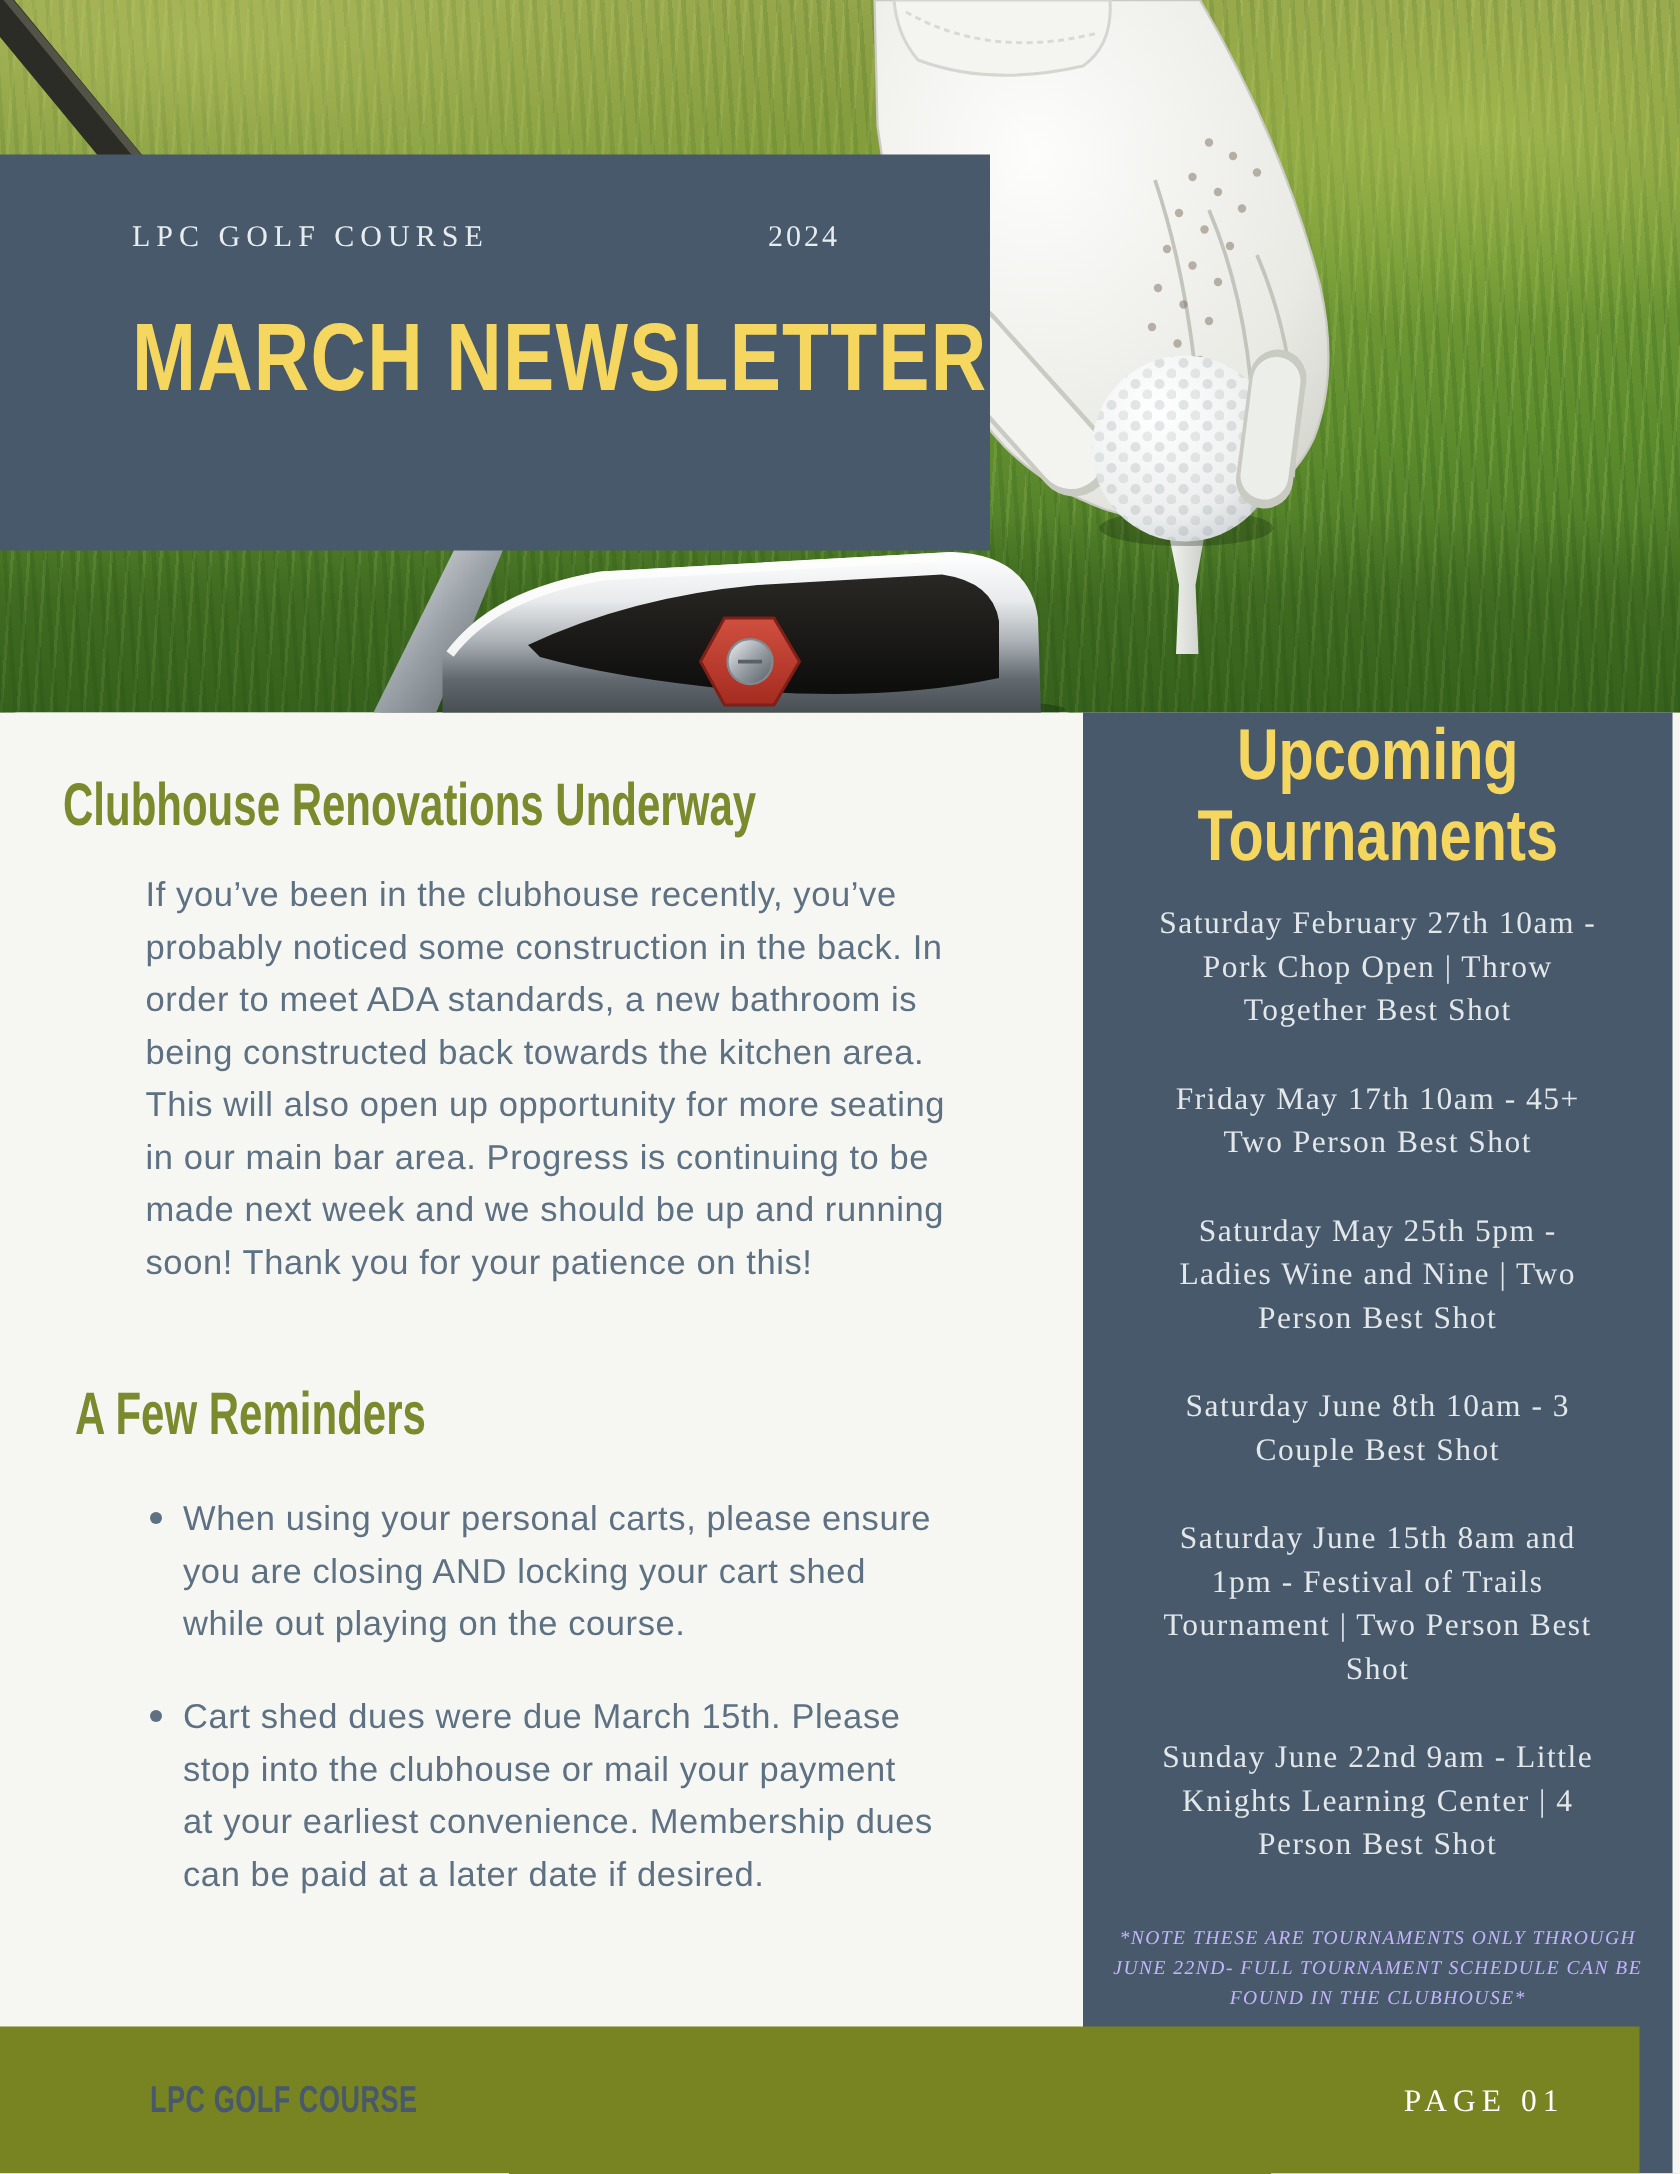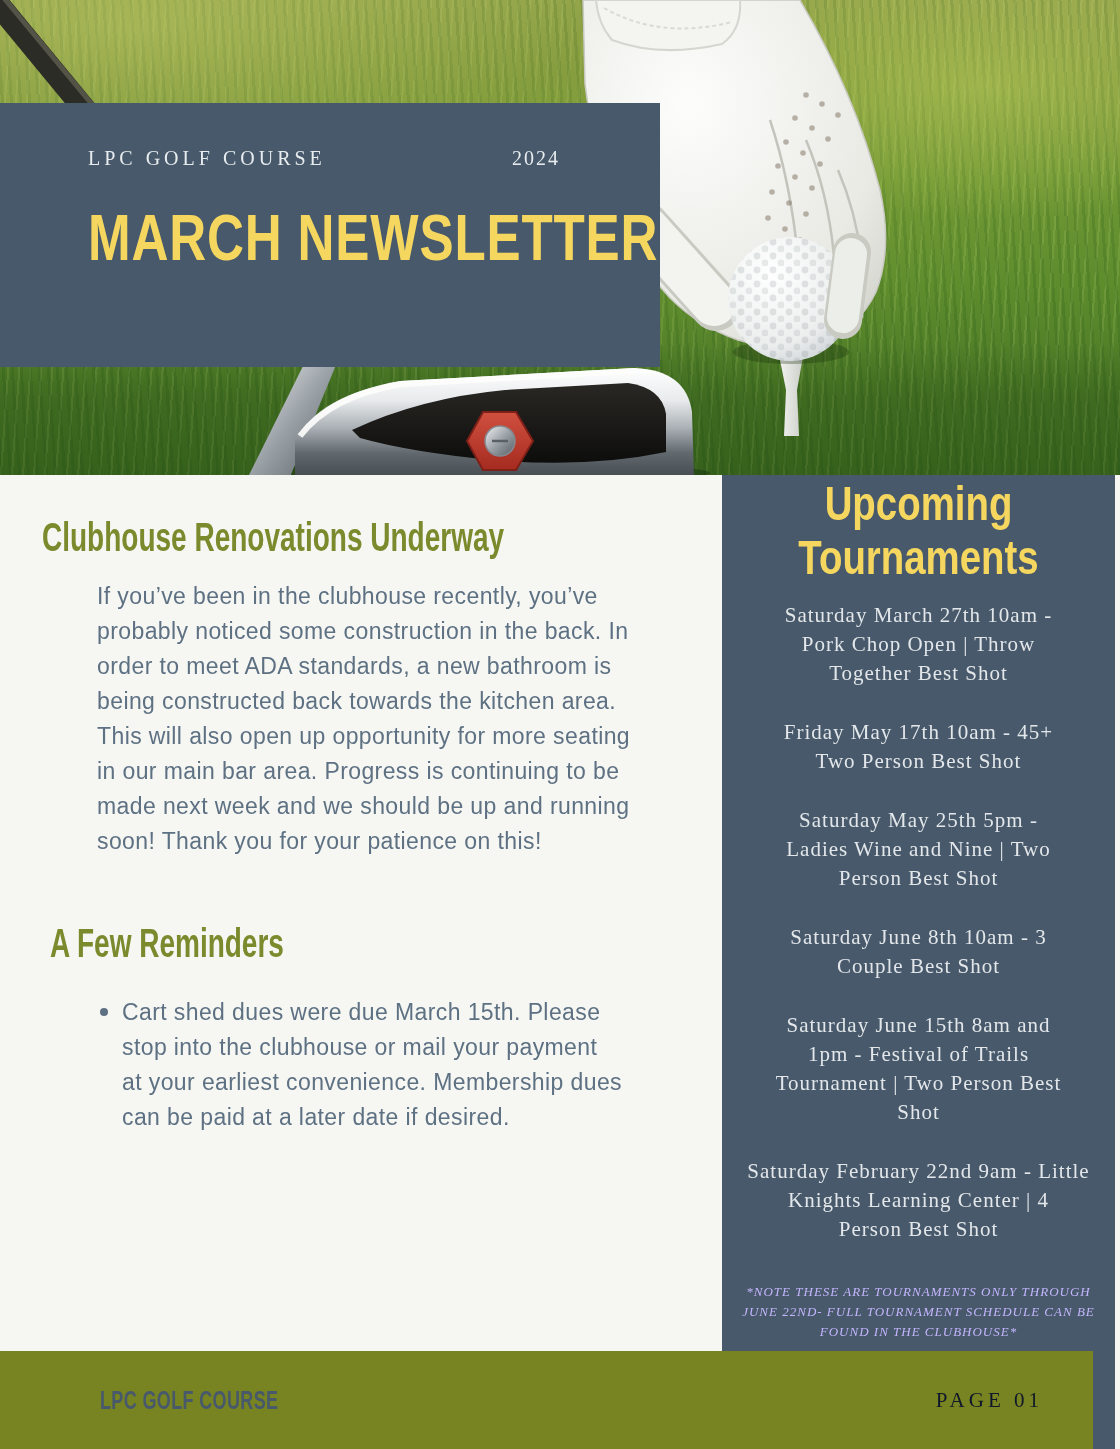--- a/index.html
+++ b/index.html
@@ -55,21 +55,21 @@
       line-height:29px;letter-spacing:1px;color:#E3E7EA;white-space:pre-line;}
   .note{margin-top:38px;font-family:"Liberation Serif",serif;font-style:italic;font-size:13px;
       line-height:20px;letter-spacing:1px;color:#c4b5fd;white-space:pre-line;}
 
   
   .footer{position:absolute;left:0;top:1351px;width:1093px;height:98px;background:#788321;
       z-index:3;display:flex;align-items:center;justify-content:space-between;
       box-sizing:border-box;padding:0 50px 0 100px;}
   .footer-brand{font-weight:700;font-size:25px;color:#47596B;white-space:nowrap;
       display:inline-block;transform:scaleX(.72);transform-origin:0 50%;letter-spacing:.5px;}
-  .footer-page{font-family:"Liberation Serif",serif;font-size:21px;letter-spacing:4px;color:#0f172a;}
+  .footer-page{font-family:"Liberation Serif",serif;font-size:21px;letter-spacing:4px;color:#ffffff;}
 </style>
 </head>
 <body>
 
 <div class="page">
 
   <div class="photo">
     <svg viewBox="0 0 1120 475" width="1120" height="475">
       <defs>
         <linearGradient id="chrome" x1="0" y1="0" x2="0" y2="1">
@@ -187,46 +187,52 @@
 being constructed back towards the kitchen area.
 This will also open up opportunity for more seating
 in our main bar area. Progress is continuing to be
 made next week and we should be up and running
 soon! Thank you for your patience on this!</p>
 
     <h2 class="h-olive h-remind">A Few Reminders</h2>
     <div class="bullets">
       <div class="bullet-row">
         <span class="bullet-dot"></span>
+        <p>When using your personal carts, please ensure
+you are closing AND locking your cart shed
+while out playing on the course.</p>
+      </div>
+      <div class="bullet-row">
+        <span class="bullet-dot"></span>
         <p><span>Cart shed dues were due </span><span class="u">March 15th.</span><span> Please
 stop into the clubhouse or mail your payment
 at your earliest convenience. Membership dues
 can be paid at a later date if desired.</span></p>
       </div>
     </div>
   </main>
 
   <aside class="sidebar">
     <h2 class="sb-title">Upcoming
 Tournaments</h2>
-    <div class="event">Saturday March 27th 10am -
+    <div class="event">Saturday February 27th 10am -
 Pork Chop Open | Throw
 Together Best Shot</div>
     <div class="event">Friday May 17th 10am - 45+
 Two Person Best Shot</div>
     <div class="event">Saturday May 25th 5pm -
 Ladies Wine and Nine | Two
 Person Best Shot</div>
     <div class="event">Saturday June 8th 10am - 3
 Couple Best Shot</div>
     <div class="event">Saturday June 15th 8am and
 1pm - Festival of Trails
 Tournament | Two Person Best
 Shot</div>
-    <div class="event">Saturday February 22nd 9am - Little
+    <div class="event">Sunday June 22nd 9am - Little
 Knights Learning Center | 4
 Person Best Shot</div>
     <div class="note">*NOTE THESE ARE TOURNAMENTS ONLY THROUGH
 JUNE 22ND- FULL TOURNAMENT SCHEDULE CAN BE
 FOUND IN THE CLUBHOUSE*</div>
   </aside>
 
   <footer class="footer">
     <span class="footer-brand">LPC GOLF COURSE</span>
     <span class="footer-page">PAGE 01</span>

